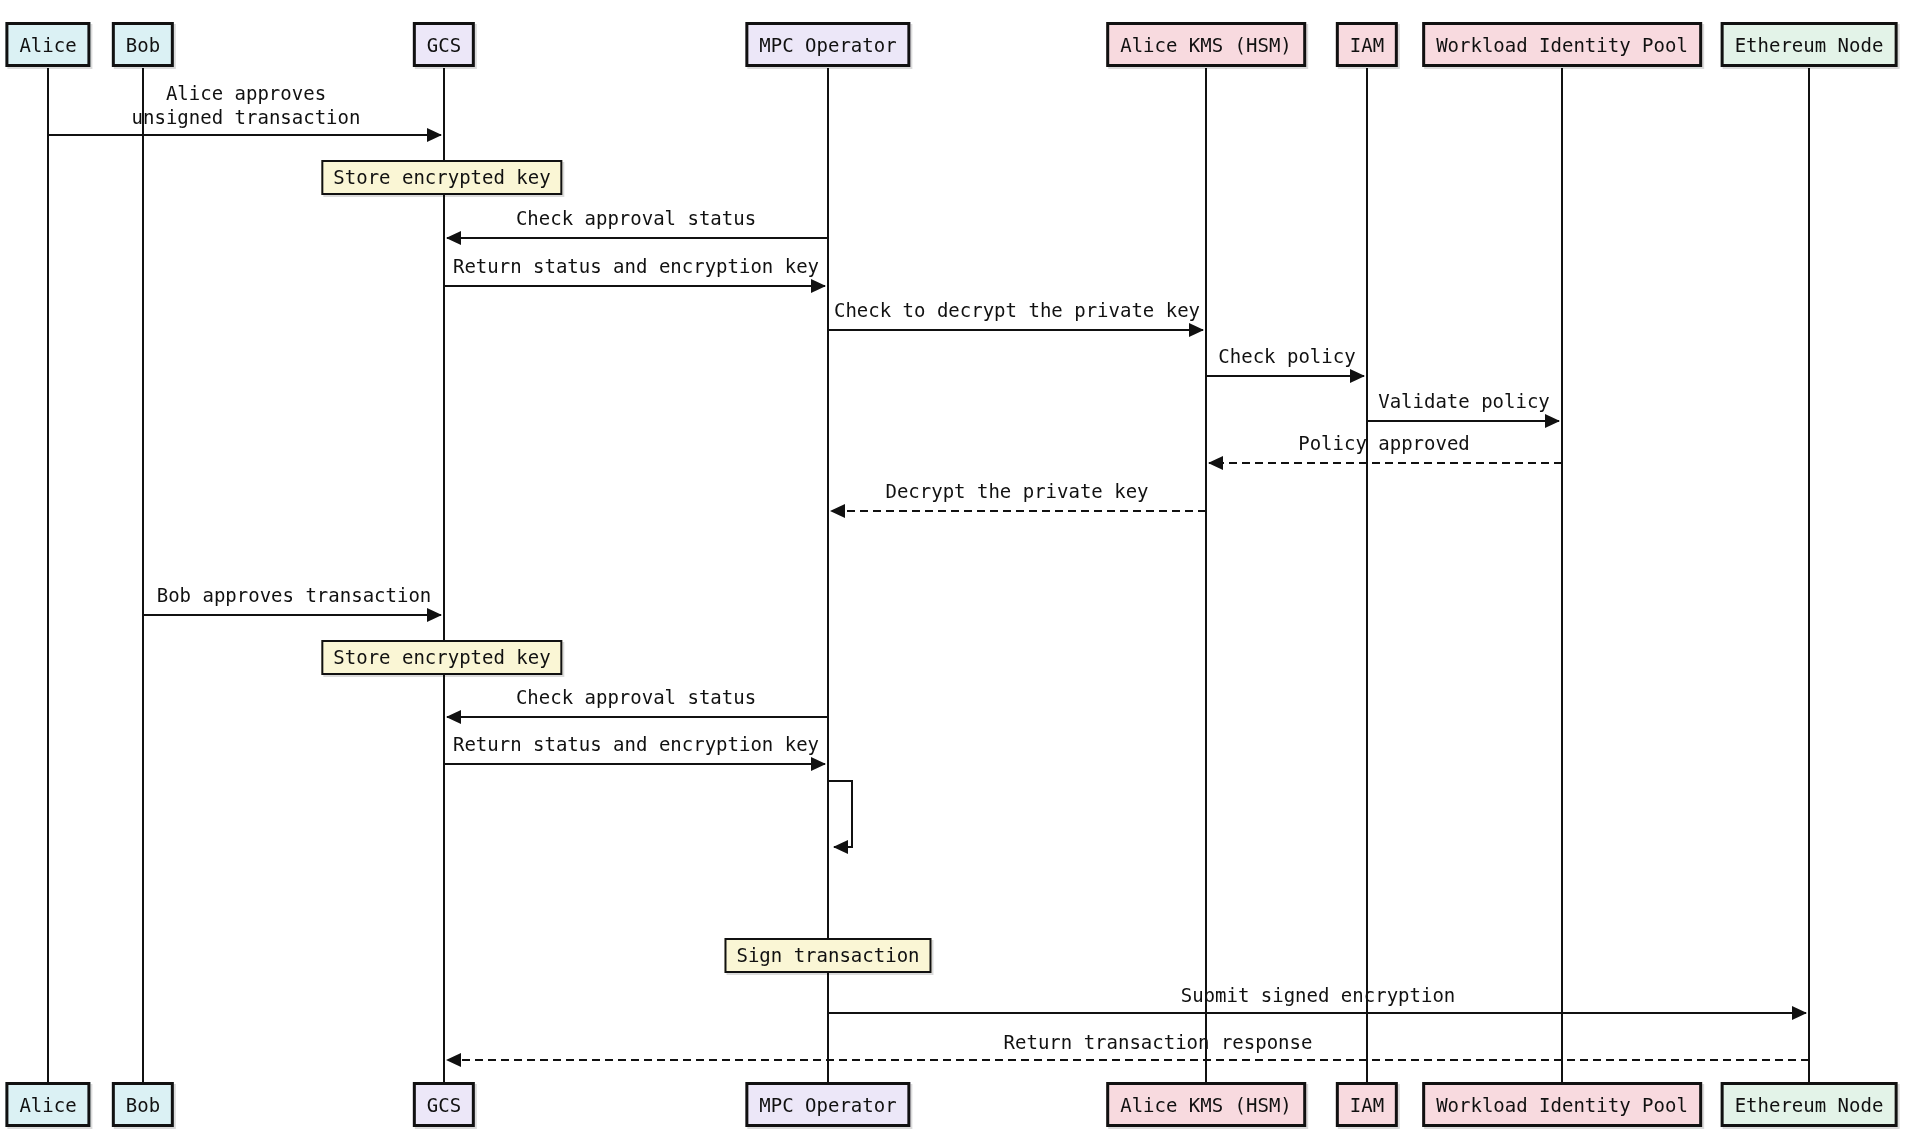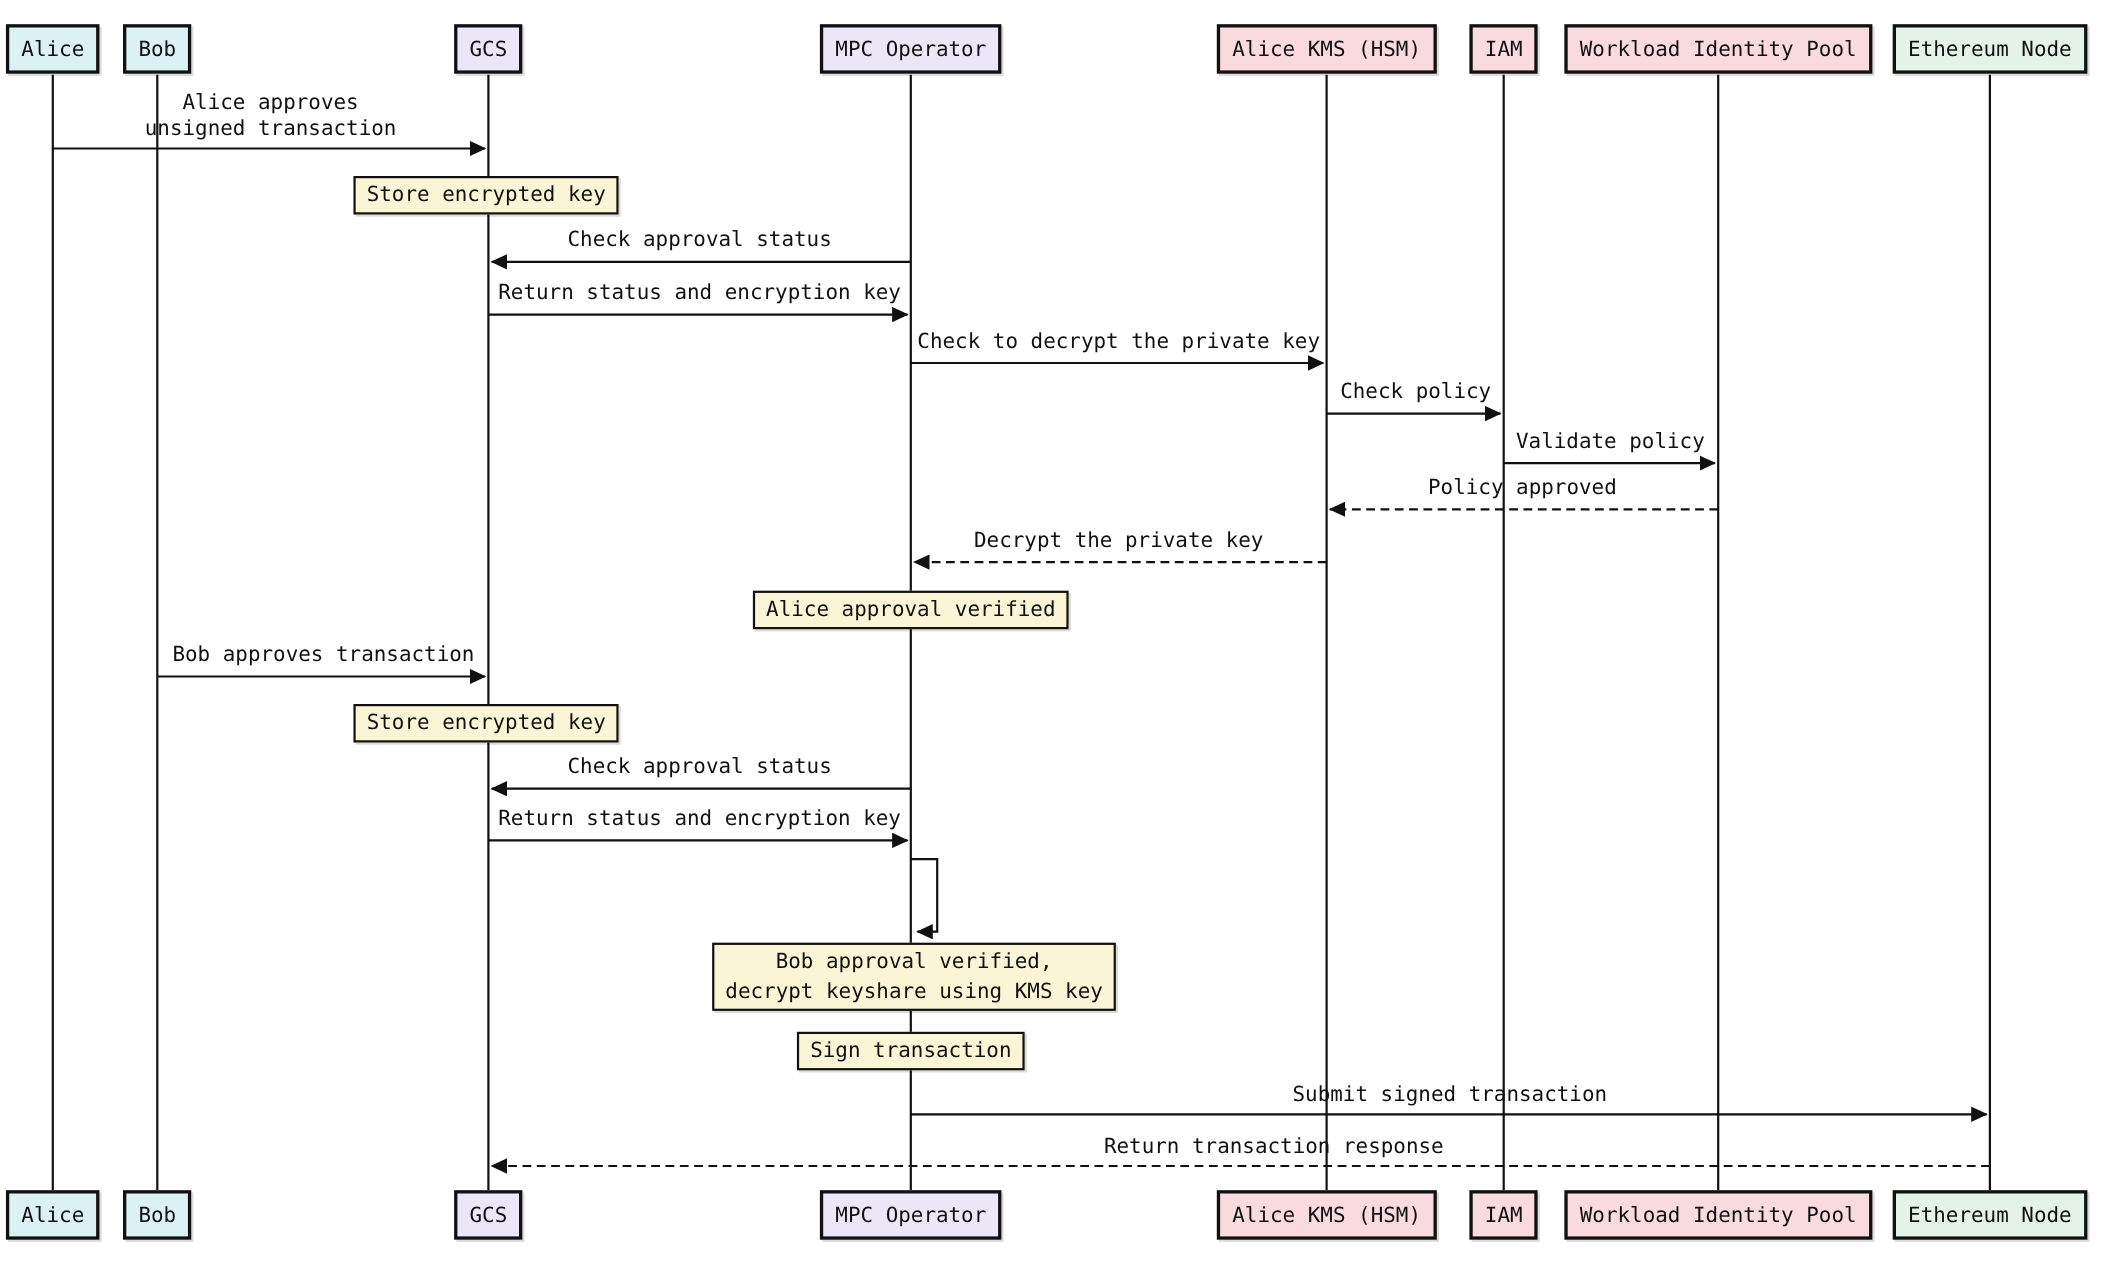--- a/index.html
+++ b/index.html
@@ -109,23 +109,20 @@
   <div class="msg" style="left:636px;top:206px;">Check approval status</div>
   <div class="msg" style="left:636px;top:254px;">Return status and encryption key</div>
   <div class="msg" style="left:1017px;top:298px;">Check to decrypt the private key</div>
   <div class="msg" style="left:1287px;top:344px;">Check policy</div>
   <div class="msg" style="left:1464px;top:389px;">Validate policy</div>
   <div class="msg" style="left:1384px;top:431px;">Policy approved</div>
   <div class="msg" style="left:1017px;top:479px;">Decrypt the private key</div>
   <div class="msg" style="left:294px;top:583px;">Bob approves transaction</div>
   <div class="msg" style="left:636px;top:685px;">Check approval status</div>
   <div class="msg" style="left:636px;top:732px;">Return status and encryption key</div>
-  <div class="msg" style="left:1318px;top:983px;">Submit signed transaction</div>
+  <div class="msg" style="left:1318px;top:983px;">Submit signed encryption</div>
   <div class="msg" style="left:1126px;top:1030px;margin-left:32px;">Return transaction response</div>
 
   <div class="note" style="left:442px;top:160px;">Store encrypted key</div>
-  <div class="note" style="left:828px;top:537px;">Alice approval verified</div>
   <div class="note" style="left:442px;top:640px;">Store encrypted key</div>
-  <div class="note" style="left:831px;top:857px;">Bob approval verified,
-decrypt keyshare using KMS key</div>
   <div class="note" style="left:828px;top:938px;">Sign transaction</div>
 
 </div>
 
 </body></html>

